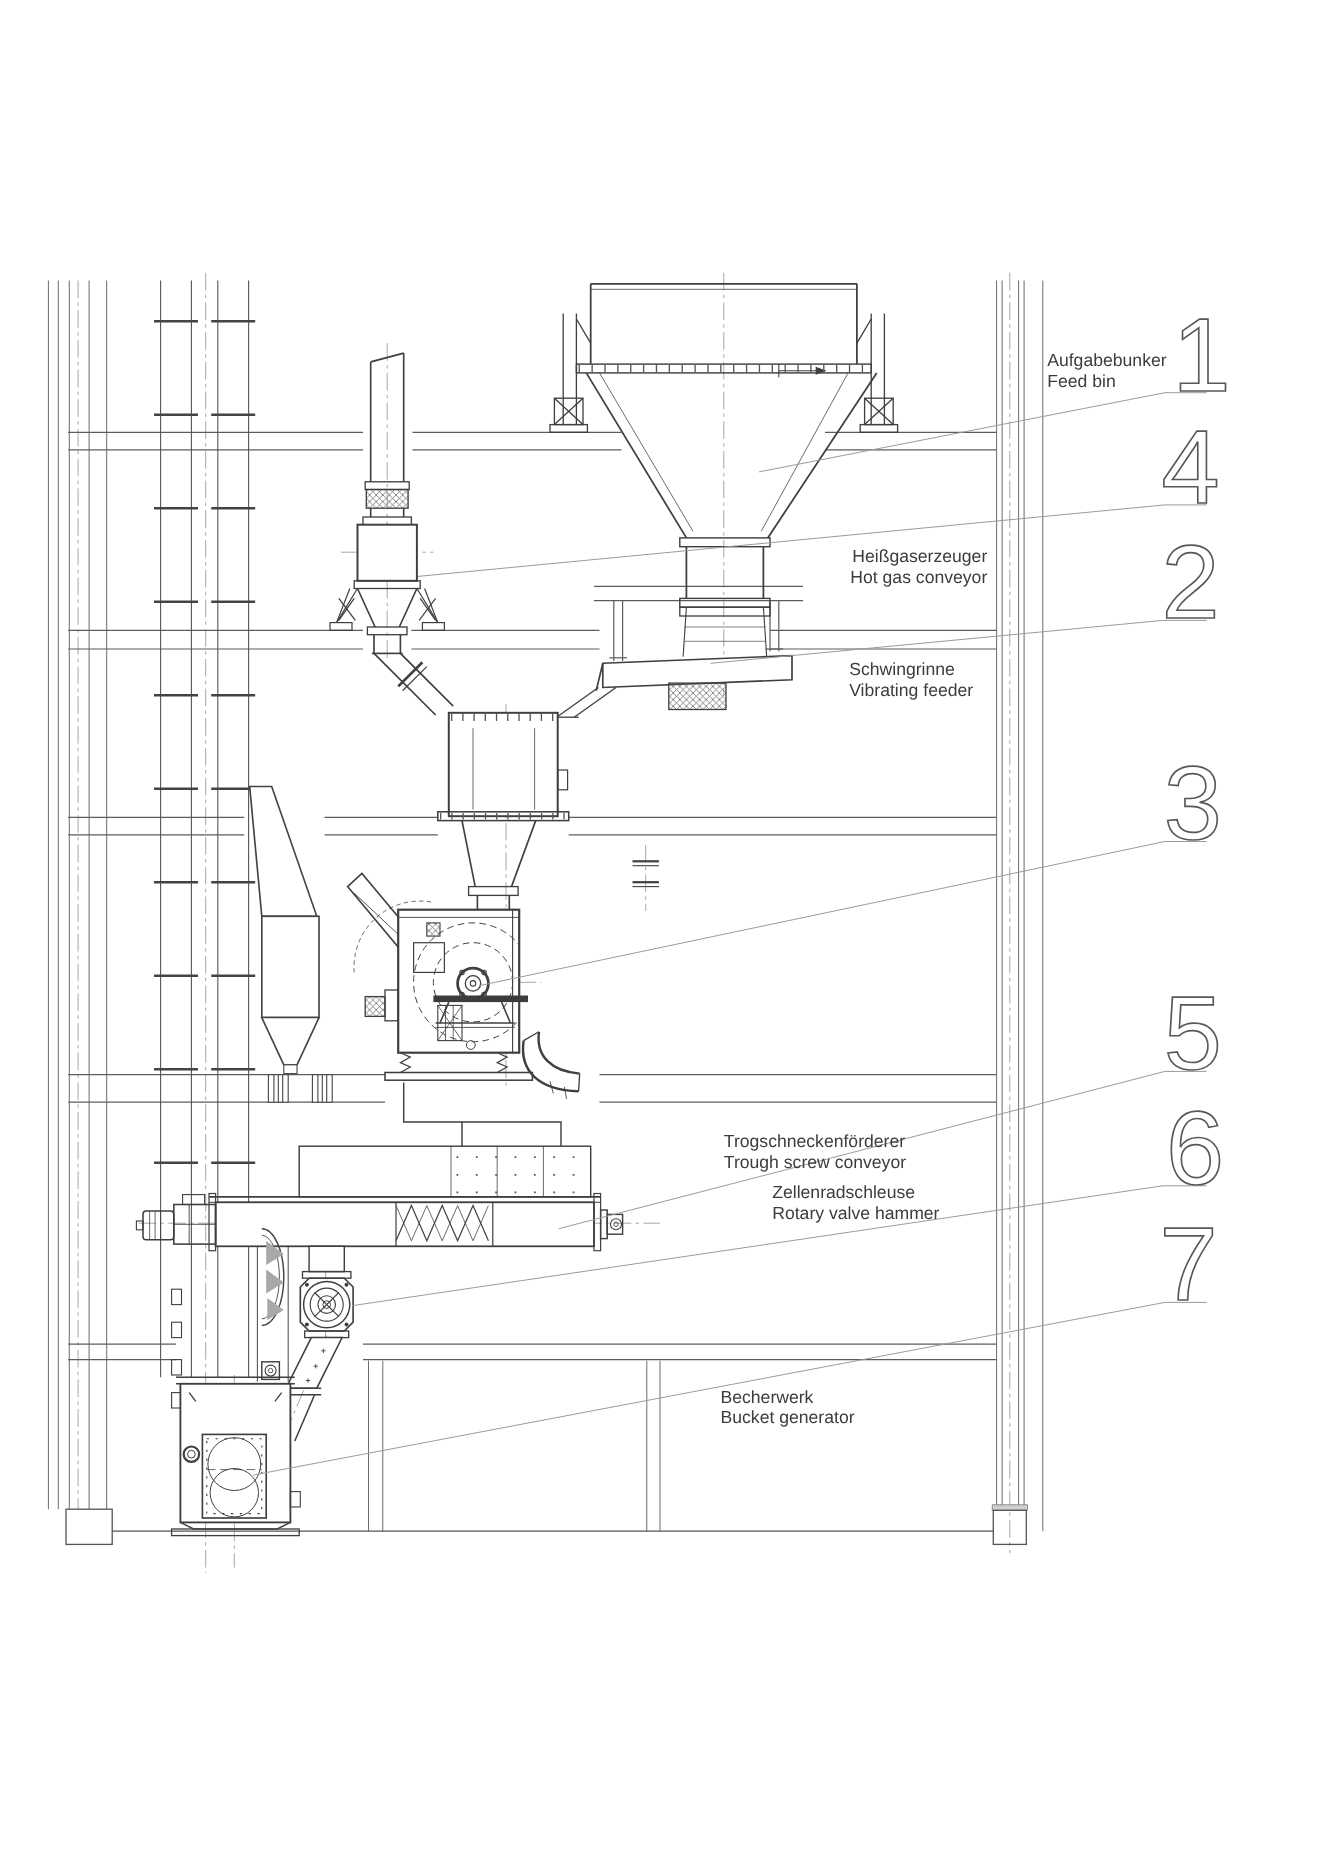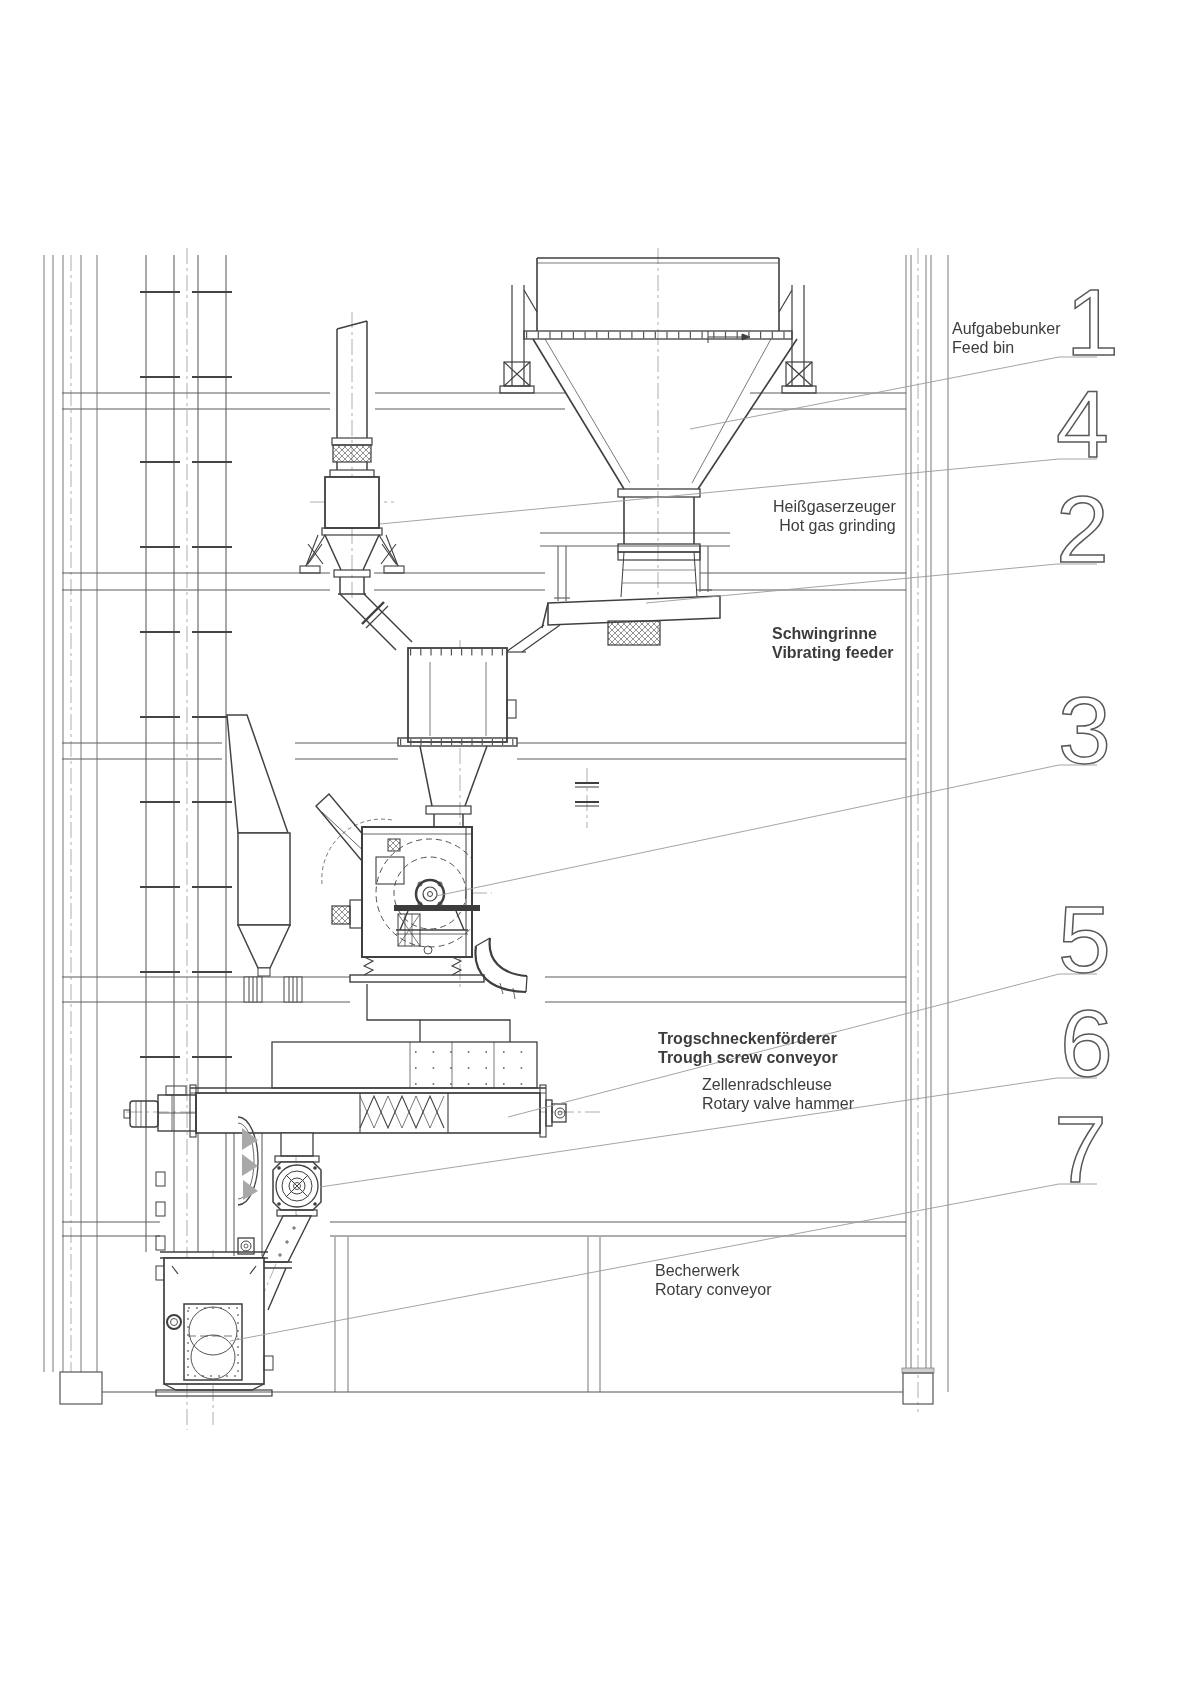--- a/index.html
+++ b/index.html
@@ -478,32 +478,32 @@
   <text class="num" x="1054" y="1182" font-size="95">7</text>
 </g>
 </svg>
 
 <div class="lbl" style="left:952px;top:320px;">
   <span>Aufgabebunker</span>
   <span>Feed bin</span>
 </div>
 <div class="lbl" style="left:773px;top:498px;text-align:right;">
   <span>Heißgaserzeuger</span>
-  <span>Hot gas grinding</span>
-</div>
-<div class="lbl" style="left:772px;top:625px;font-weight:bold;">
+  <span>Hot gas conveyor</span>
+</div>
+<div class="lbl" style="left:772px;top:601px;">
   <span>Schwingrinne</span>
   <span>Vibrating feeder</span>
 </div>
-<div class="lbl" style="left:658px;top:1030px;font-weight:bold;">
+<div class="lbl" style="left:658px;top:1030px;">
   <span>Trogschneckenförderer</span>
   <span>Trough screw conveyor</span>
 </div>
 <div class="lbl" style="left:702px;top:1076px;">
   <span>Zellenradschleuse</span>
   <span>Rotary valve hammer</span>
 </div>
 <div class="lbl" style="left:655px;top:1262px;">
   <span>Becherwerk</span>
-  <span>Rotary conveyor</span>
+  <span>Bucket generator</span>
 </div>
 
 </div>
 
 </body></html>

